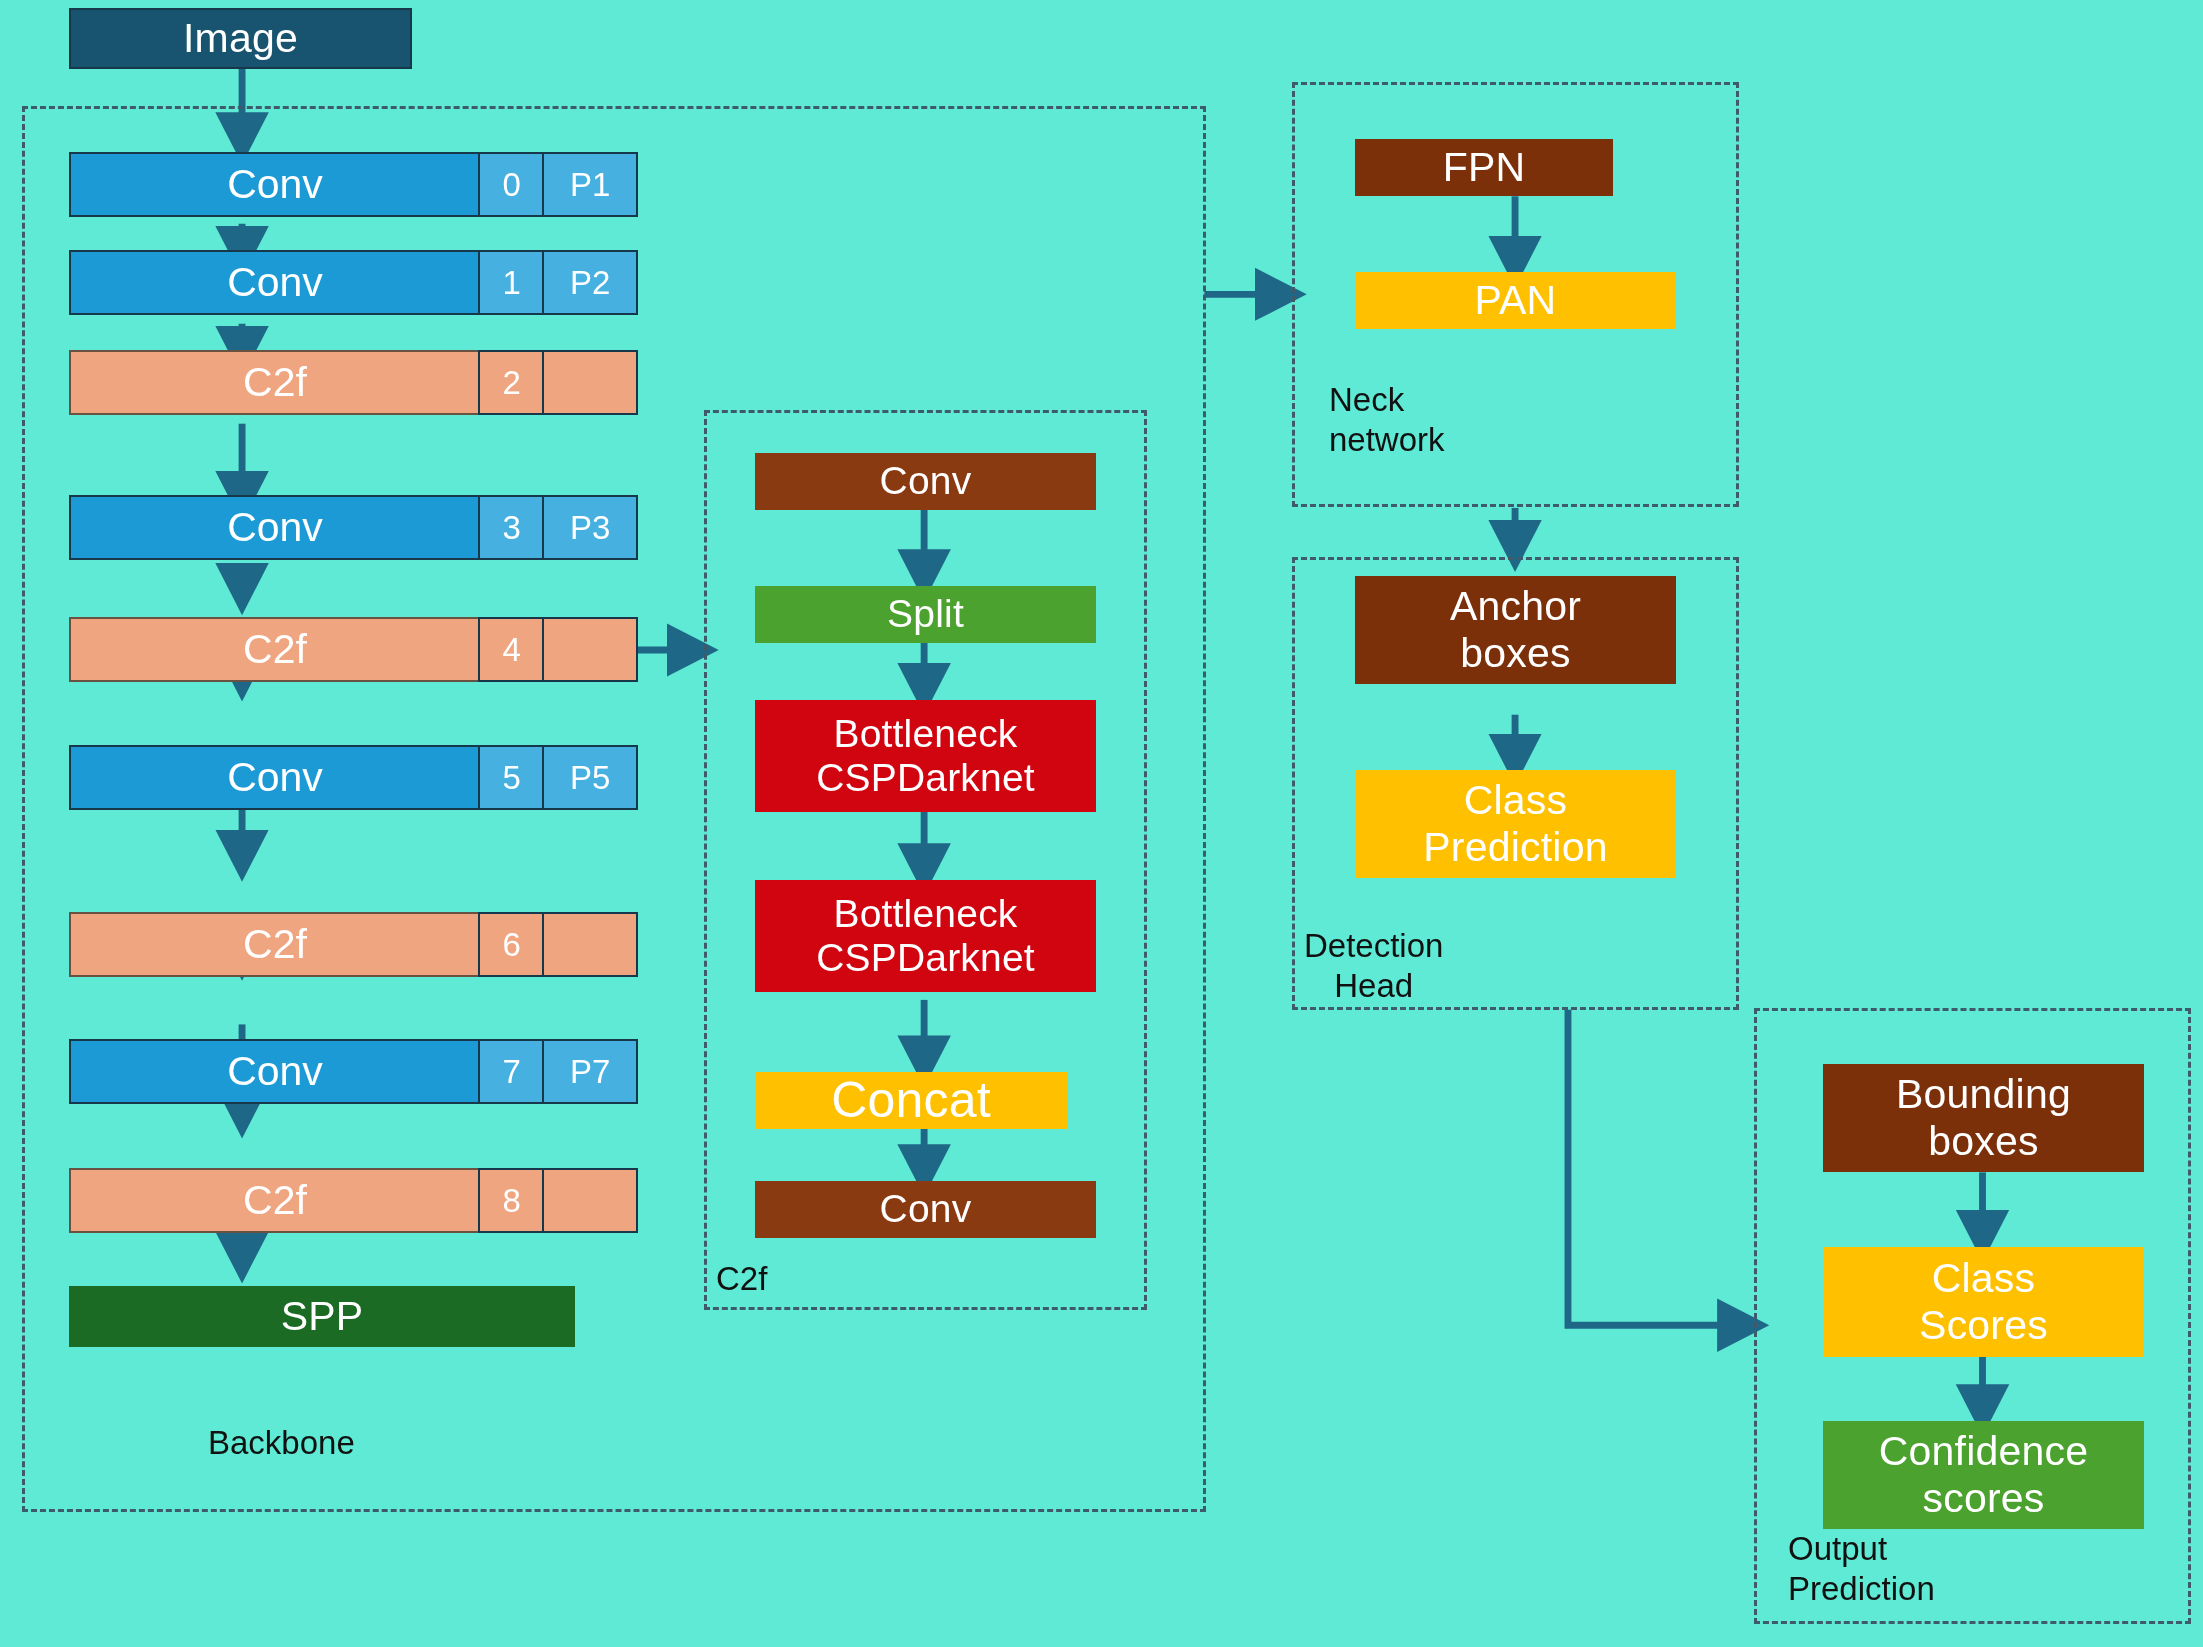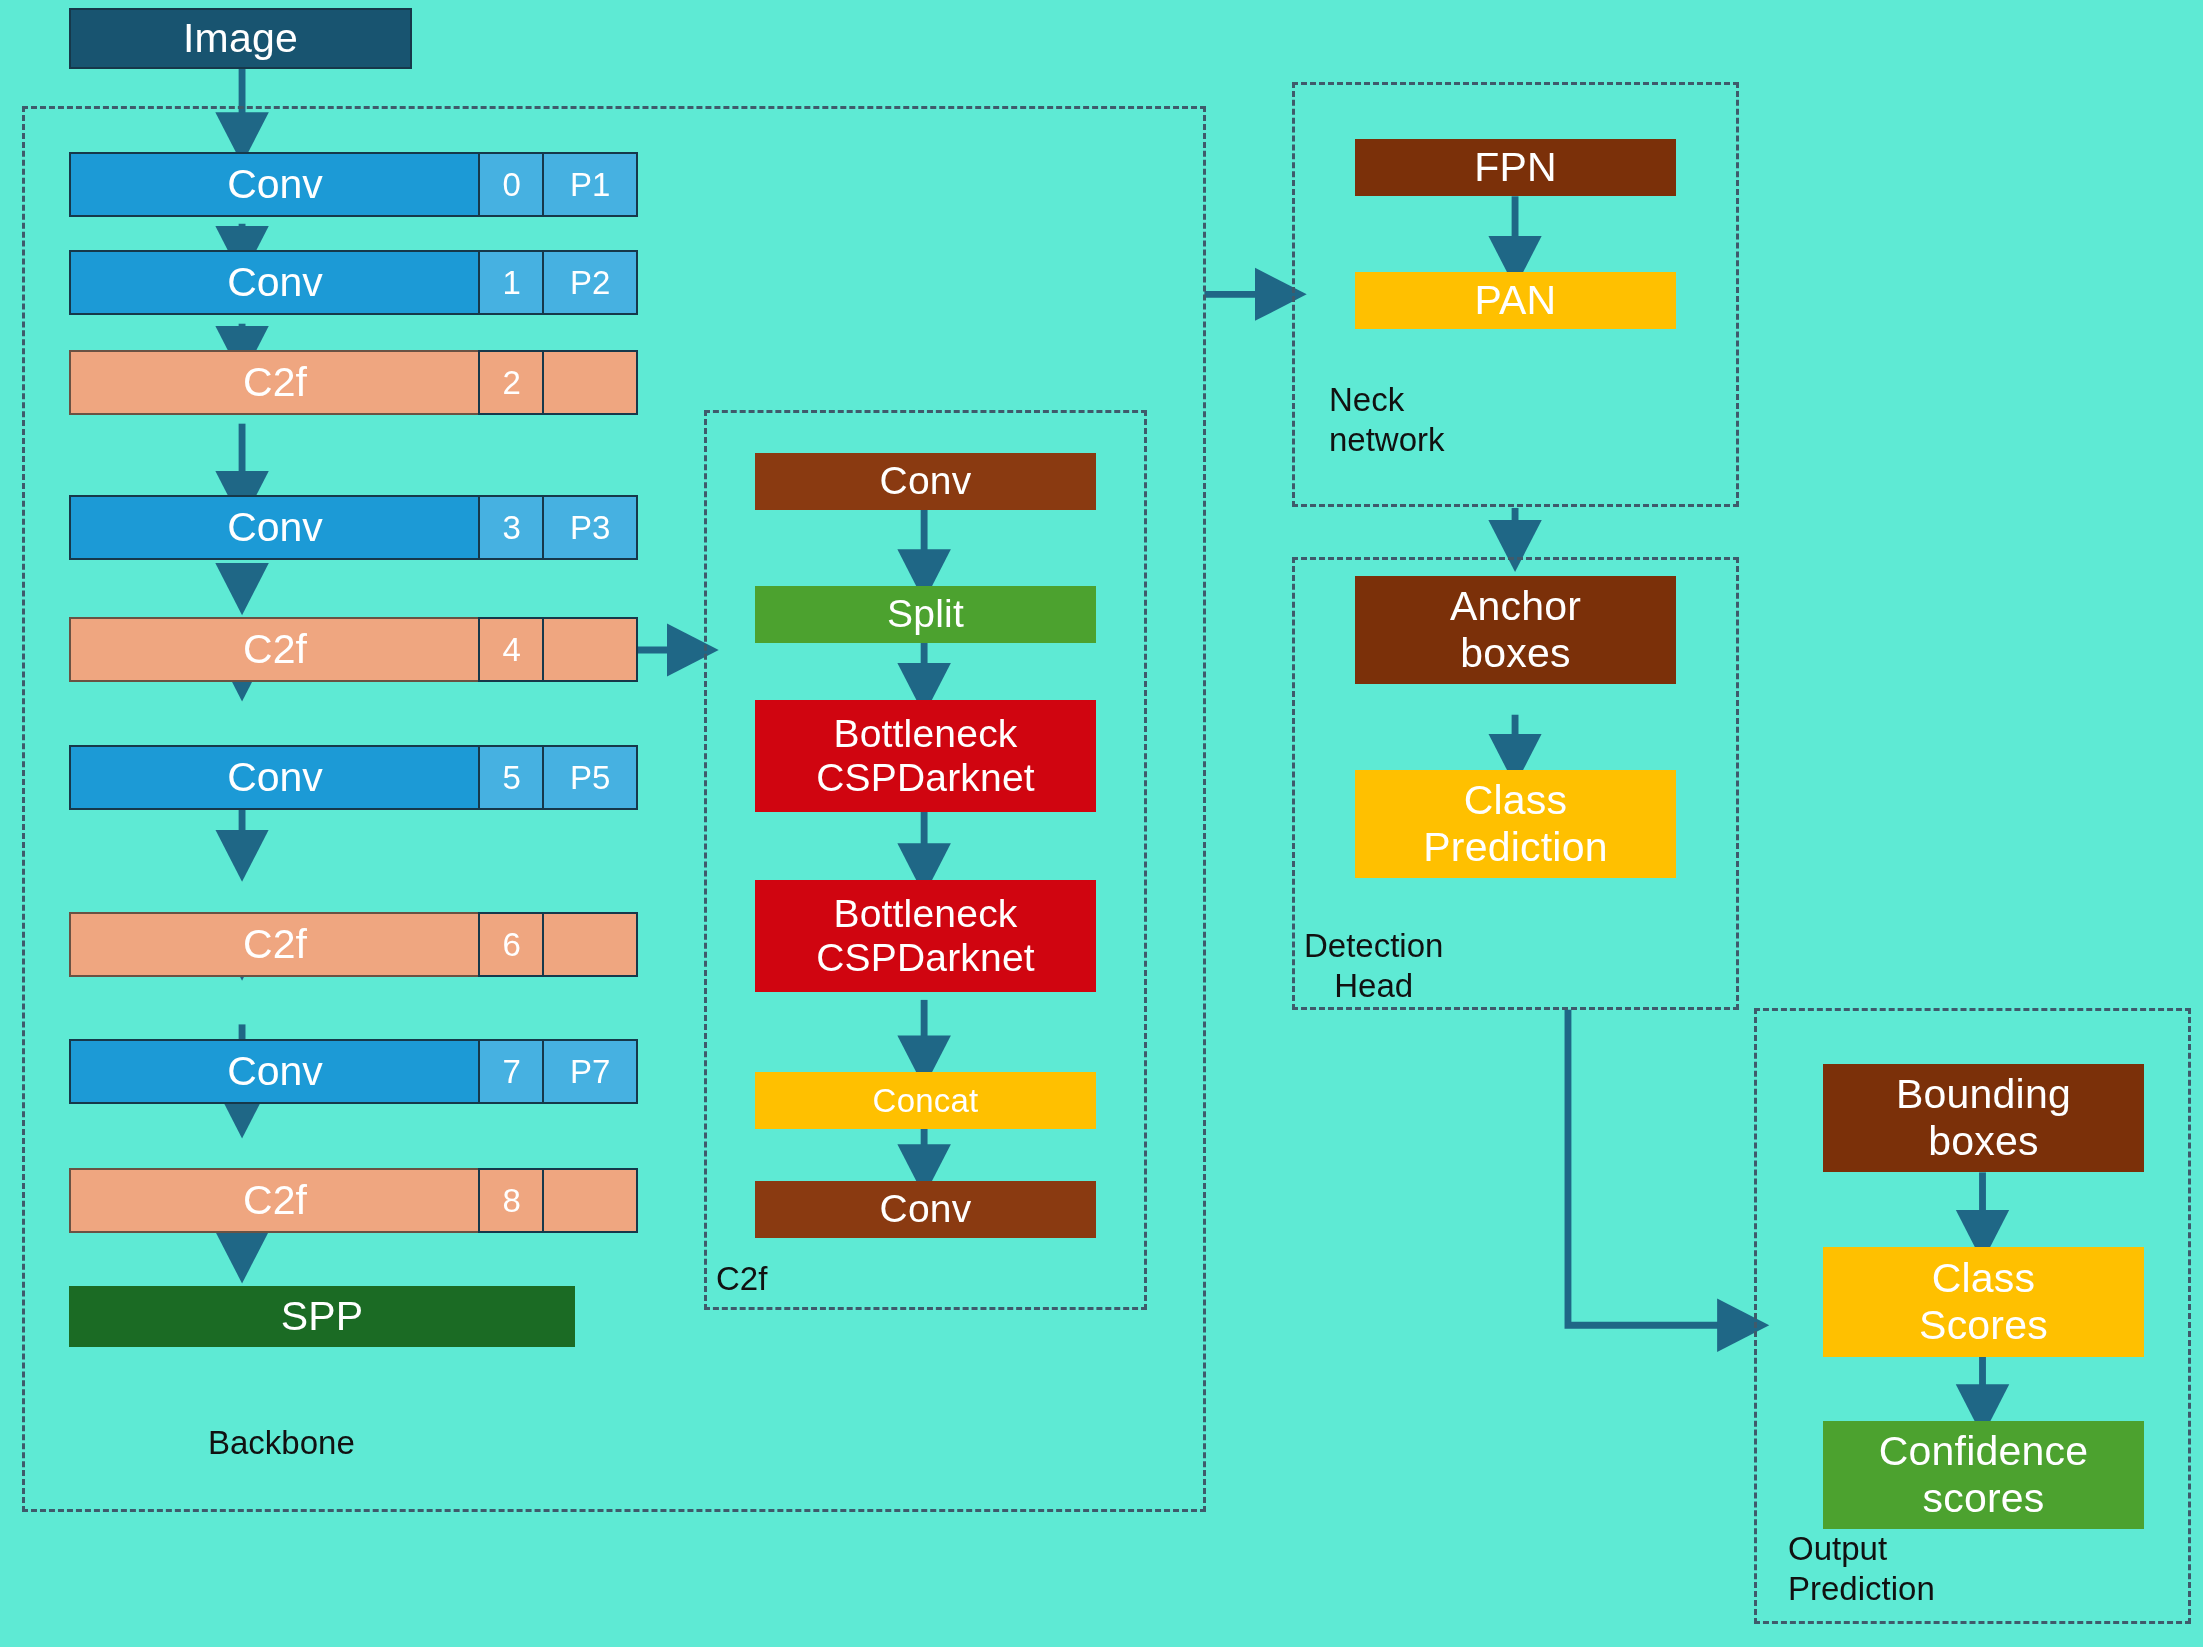--- a/index.html
+++ b/index.html
@@ -227,33 +227,33 @@
   <div class="node b-red" style="left:755px;top:700px;width:341px;height:112px;font-size:39px;">
     <span>Bottleneck
 CSPDarknet</span>
   </div>
 
   <div class="node b-red" style="left:755px;top:880px;width:341px;height:112px;font-size:39px;">
     <span>Bottleneck
 CSPDarknet</span>
   </div>
 
-  <div class="node b-amber" style="left:755px;top:1072px;width:341px;height:57px;font-size:33px;">
+  <div class="node b-amber" style="left:755px;top:1072px;width:312px;height:57px;font-size:50px;">
     <span>Concat</span>
   </div>
 
   <div class="node b-brown" style="left:755px;top:1181px;width:341px;height:57px;font-size:39px;">
     <span>Conv</span>
   </div>
 
   <div class="group" style="left:1292px;top:82px;width:447px;height:425px;"></div>
   <div class="group-label" style="left:1329px;top:380px;">Neck
 network</div>
 
-  <div class="node b-brown2" style="left:1355px;top:139px;width:321px;height:57px;font-size:41px;">
+  <div class="node b-brown2" style="left:1355px;top:139px;width:258px;height:57px;font-size:41px;">
     <span>FPN</span>
   </div>
 
   <div class="node b-amber" style="left:1355px;top:272px;width:321px;height:57px;font-size:41px;">
     <span>PAN</span>
   </div>
 
   <div class="group" style="left:1292px;top:557px;width:447px;height:453px;"></div>
   <div class="group-label" style="left:1304px;top:926px;text-align:center;">Detection
    Head</div>

